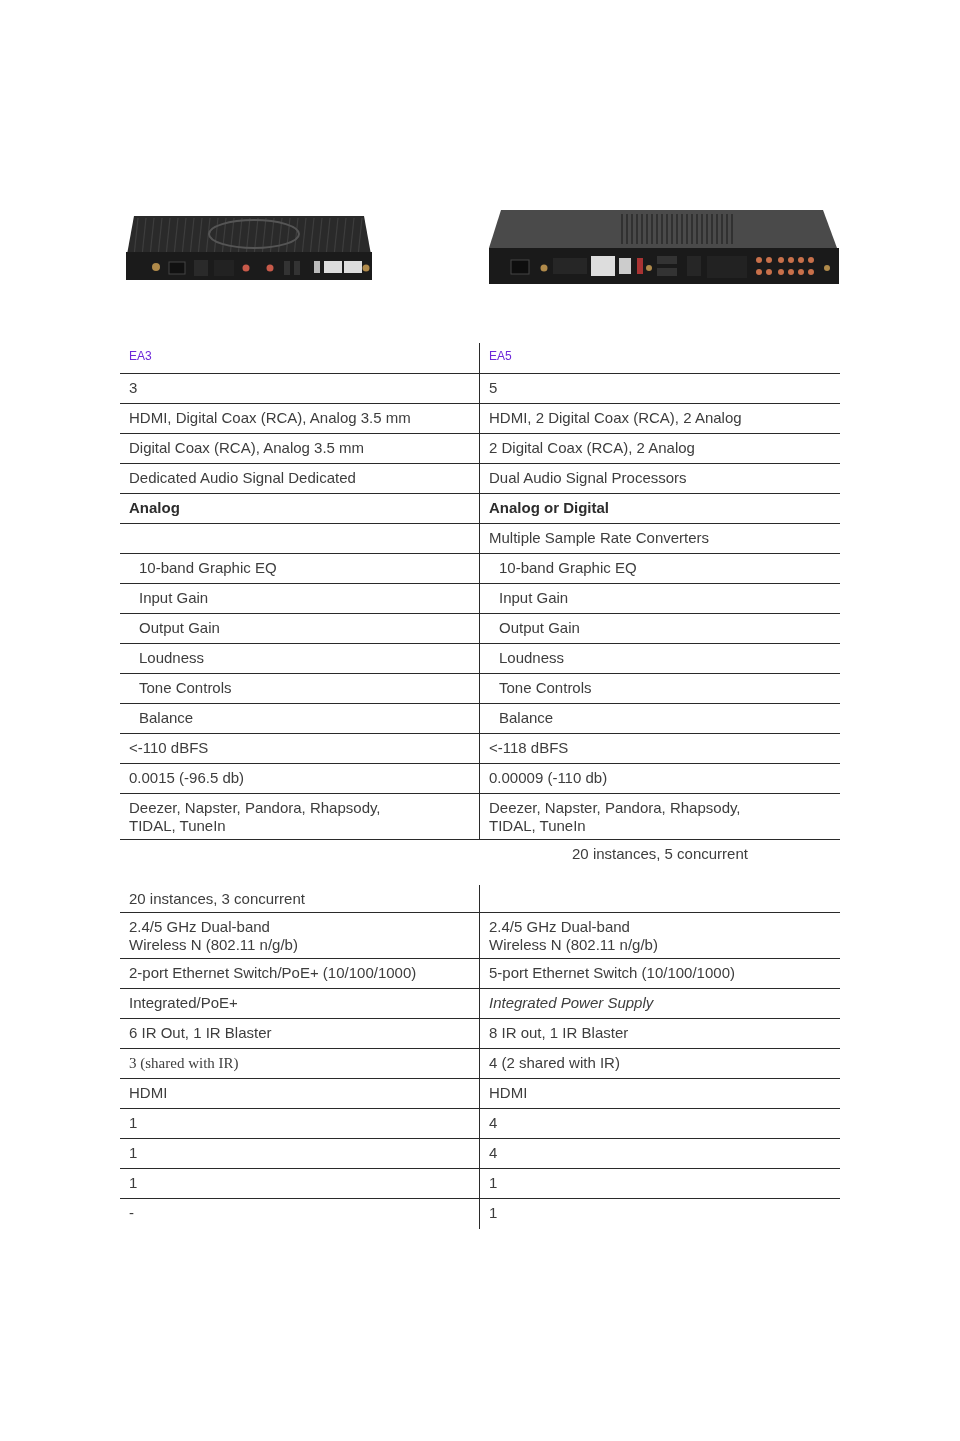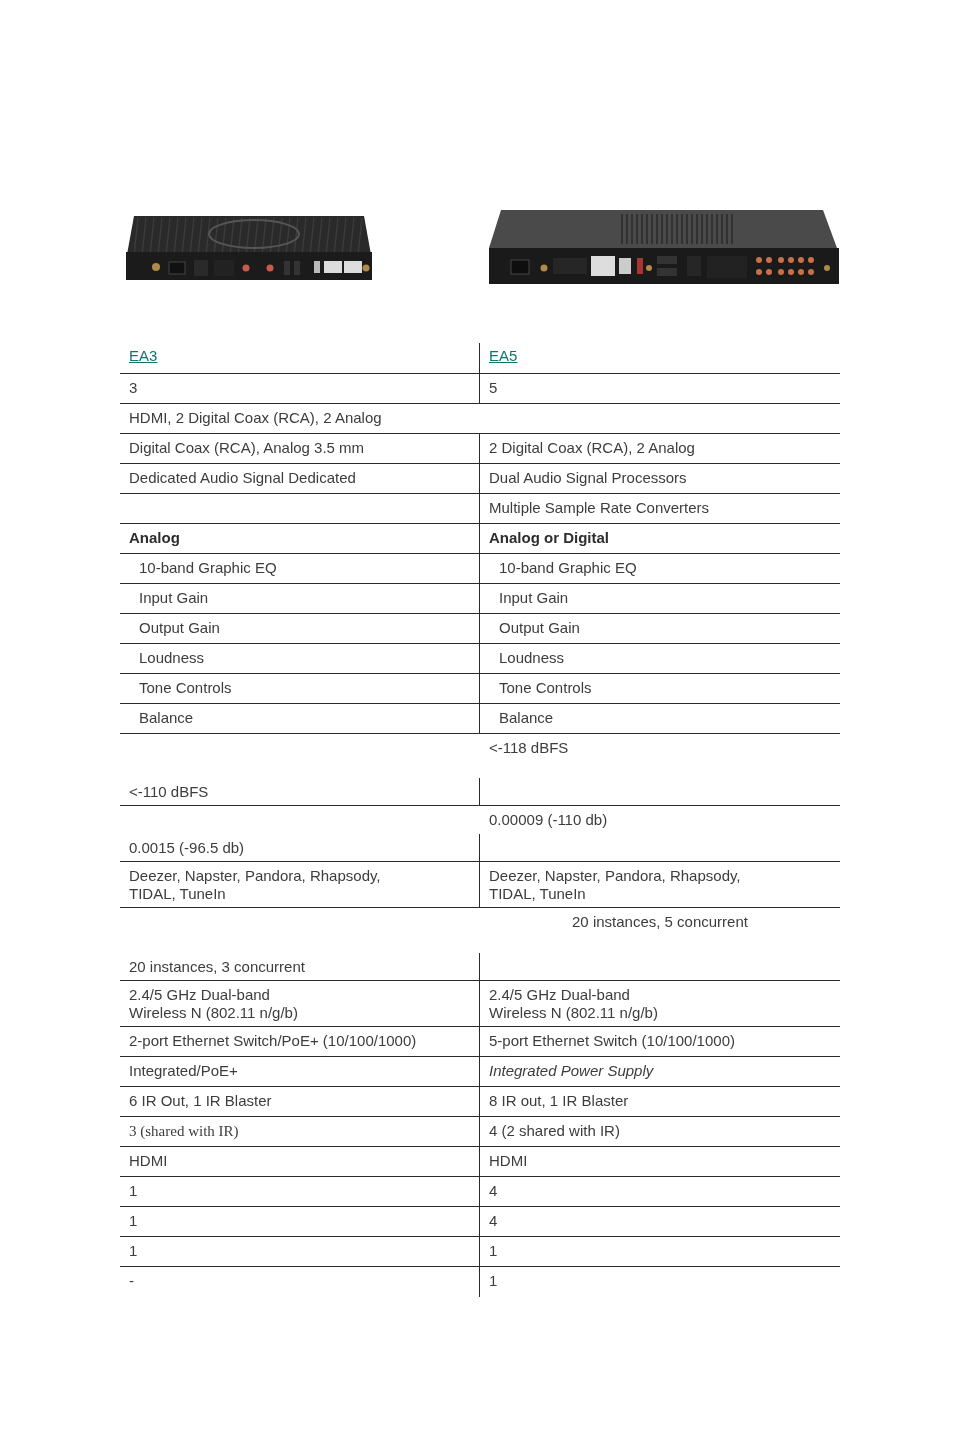--- a/index.html
+++ b/index.html
@@ -9,21 +9,21 @@
   .ea3-img { left: 124px; top: 212px; width: 250px; height: 72px; }
   .ea5-img { left: 487px; top: 208px; width: 354px; height: 78px; }
 
   .spec-table { position: absolute; left: 120px; top: 343px; width: 720px; }
   .row { display: flex; border-bottom: 1.5px solid #2a2a2a; min-height: 29px; }
   .row.header { border-bottom: 1.5px solid #2a2a2a; min-height: 30px; }
   .cell { width: 360px; box-sizing: border-box; padding: 5px 9px 4px 9px; font-size: 15px; line-height: 18px; color: #3d3d3d; }
   .cell.left { border-right: 1.5px solid #2a2a2a; }
   .cell.indent { padding-left: 19px; }
   .cell.bold { font-weight: bold; color: #2d2d2d; }
-  .cell.model { color: #0f766e; font-size: 15px; padding-top: 4px; text-decoration: underline; }
+  .cell.model { color: #6d28d9; font-size: 12px; padding-top: 4px; }
   .row.last { border-bottom: none; min-height: 30px; }
 </style>
 </head>
 <body>
 
 <svg class="product-img ea3-img" viewBox="0 0 250 72">
   <polygon points="10,4 240,4 248,48 2,48" fill="#2a2a2a"></polygon>
   <g stroke="#3e3e3e" stroke-width="1.2">
     <line x1="14" y1="6" x2="10" y2="44"></line>
       <line x1="22" y1="6" x2="18" y2="44"></line>
@@ -131,39 +131,40 @@
   <div class="row header">
     <div class="cell left model">EA3</div>
     <div class="cell model">EA5</div>
   </div>
   <div id="rows">
       <div class="row">
         <div class="cell left" style="white-space: pre-line;">3</div>
         <div class="cell" style="white-space: pre-line;">5</div>
       </div>
       <div class="row">
+        <div class="cell left" style="white-space: pre-line;">HDMI, Digital Coax (RCA), Analog 3.5 mm</div>
         <div class="cell" style="white-space: pre-line;">HDMI, 2 Digital Coax (RCA), 2 Analog</div>
       </div>
       <div class="row">
         <div class="cell left" style="white-space: pre-line;">Digital Coax (RCA), Analog 3.5 mm</div>
         <div class="cell" style="white-space: pre-line;">2 Digital Coax (RCA), 2 Analog</div>
       </div>
       <div class="row">
         <div class="cell left" style="white-space: pre-line;">Dedicated Audio Signal Dedicated</div>
         <div class="cell" style="white-space: pre-line;">Dual Audio Signal Processors</div>
       </div>
       <div class="row">
+        <div class="cell left bold" style="white-space: pre-line;">Analog</div>
+        <div class="cell bold" style="white-space: pre-line;">Analog or Digital</div>
+      </div>
+      <div class="row">
         <div class="cell left" style="white-space: pre-line;"></div>
         <div class="cell" style="white-space: pre-line;">Multiple Sample Rate Converters</div>
       </div>
       <div class="row">
-        <div class="cell left bold" style="white-space: pre-line;">Analog</div>
-        <div class="cell bold" style="white-space: pre-line;">Analog or Digital</div>
-      </div>
-      <div class="row">
         <div class="cell left indent" style="white-space: pre-line;">10-band Graphic EQ</div>
         <div class="cell indent" style="white-space: pre-line;">10-band Graphic EQ</div>
       </div>
       <div class="row">
         <div class="cell left indent" style="white-space: pre-line;">Input Gain</div>
         <div class="cell indent" style="white-space: pre-line;">Input Gain</div>
       </div>
       <div class="row">
         <div class="cell left indent" style="white-space: pre-line;">Output Gain</div>
         <div class="cell indent" style="white-space: pre-line;">Output Gain</div>
@@ -174,25 +175,25 @@
       </div>
       <div class="row">
         <div class="cell left indent" style="white-space: pre-line;">Tone Controls</div>
         <div class="cell indent" style="white-space: pre-line;">Tone Controls</div>
       </div>
       <div class="row">
         <div class="cell left indent" style="white-space: pre-line;">Balance</div>
         <div class="cell indent" style="white-space: pre-line;">Balance</div>
       </div>
       <div class="row">
-        <div class="cell left" style="white-space: pre-line; margin-top: 44px;">&lt;-110 dBFS</div>
+        <div class="cell left" style="white-space: pre-line;">&lt;-110 dBFS</div>
         <div class="cell" style="white-space: pre-line;">&lt;-118 dBFS</div>
       </div>
       <div class="row">
-        <div class="cell left" style="white-space: pre-line; margin-top: 28px;">0.0015 (-96.5 db)</div>
+        <div class="cell left" style="white-space: pre-line;">0.0015 (-96.5 db)</div>
         <div class="cell" style="white-space: pre-line;">0.00009 (-110 db)</div>
       </div>
       <div class="row">
         <div class="cell left" style="white-space: pre-line;">Deezer, Napster, Pandora, Rhapsody,
 TIDAL, TuneIn</div>
         <div class="cell" style="white-space: pre-line;">Deezer, Napster, Pandora, Rhapsody,
 TIDAL, TuneIn</div>
       </div>
       <div class="row">
         <div class="cell left" style="white-space: pre-line; margin-top: 45px;">20 instances, 3 concurrent</div>

